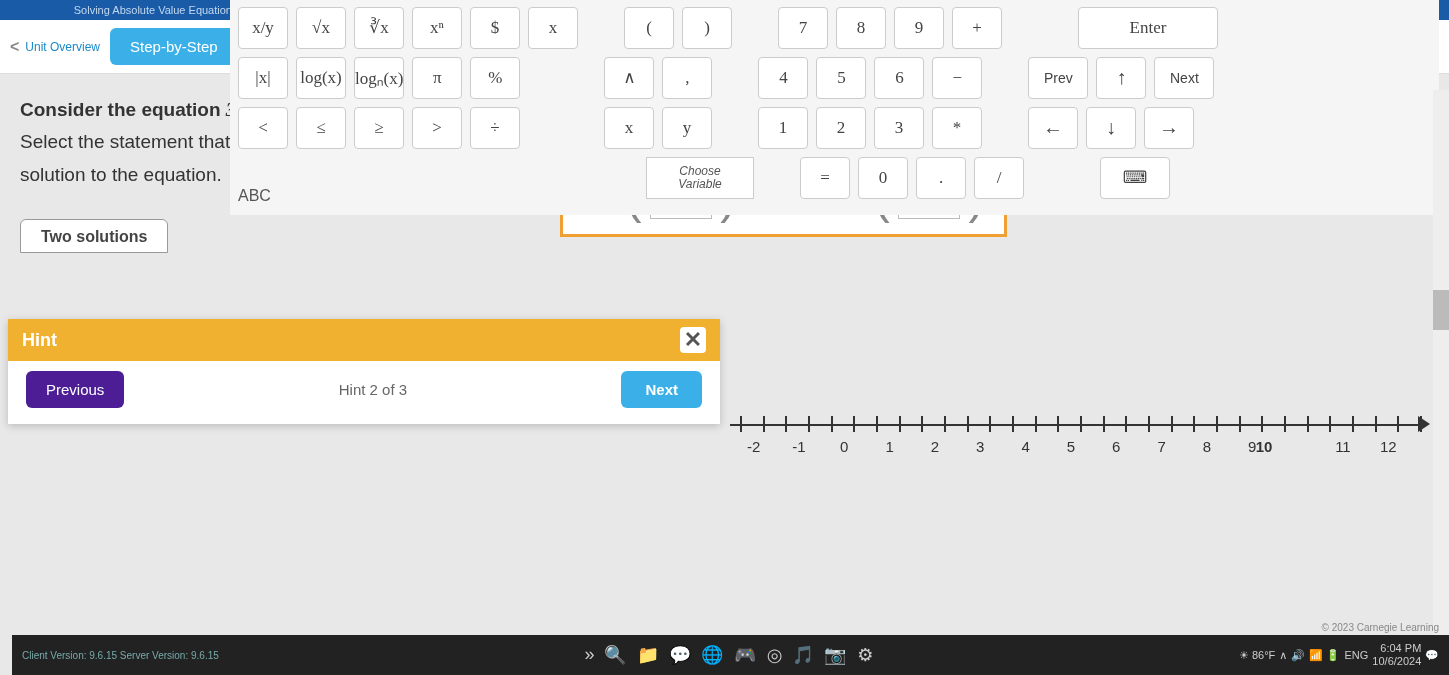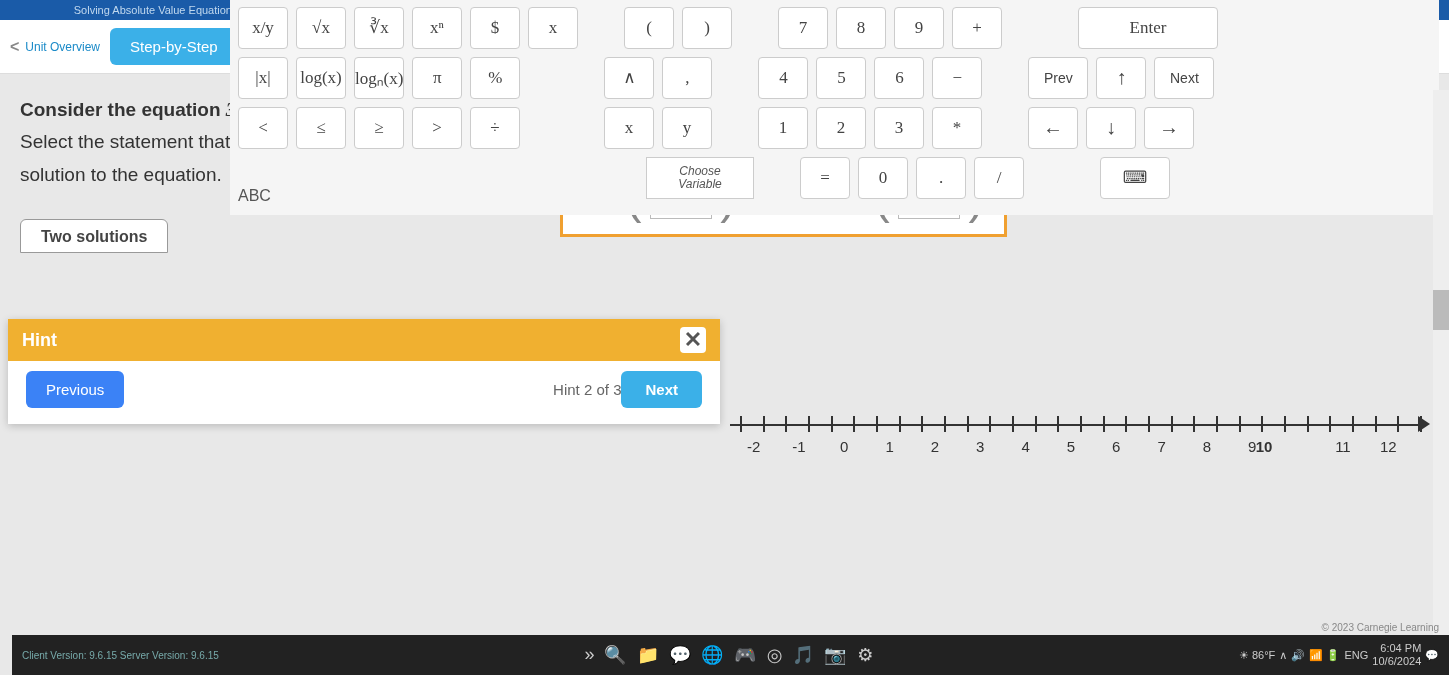--- a/index.html
+++ b/index.html
@@ -42,23 +42,23 @@
 .eq-box .input-slot { border: 1px solid #bbb; padding: 4px 22px; margin: 0 4px; color: #222; }
 .eq-box .close-badge { position: absolute; right: -14px; top: 50%; transform: translateY(-50%); width: 22px; height: 22px; border-radius: 50%; background: #e85030; color: #fff; font-size: 12px; display: flex; align-items: center; justify-content: center; font-family: Arial; }
 
 .hint-panel { position: absolute; left: 8px; top: 245px; width: 712px; background: #fff; box-shadow: 0 2px 8px rgba(0,0,0,0.2); }
 .hint-header { background: #f0b030; color: #fff; padding: 8px 14px; font-size: 18px; font-weight: bold; display: flex; justify-content: space-between; align-items: center; }
 .hint-header .close-x { color: #555; font-size: 22px; cursor: pointer; background: #fff; width: 26px; height: 26px; border-radius: 4px; display: flex; align-items: center; justify-content: center; }
 .hint-body { padding: 14px 18px; font-size: 17px; color: #444; line-height: 1.45; display: flex; gap: 12px; }
 .hint-body .hint-text { flex: 1; }
 .hint-body .mascot { font-size: 30px; align-self: center; color: #6a7aa8; }
 .hint-footer { display: flex; align-items: center; padding: 10px 18px 16px; }
-.btn-prev { background: #3b82f6; color: #fff; border-radius: 6px; padding: 10px 20px; border: none; font-size: 15px; }
+.btn-prev { background: #4c1d95; color: #fff; border-radius: 6px; padding: 10px 20px; border: none; font-size: 15px; }
 .btn-next { background: #3bb0e8; color: #fff; border-radius: 6px; padding: 10px 24px; border: none; font-size: 15px; font-weight: bold; }
-.hint-count { flex: 1; text-align: right; color: #666; font-size: 15px; }
+.hint-count { flex: 1; text-align: center; color: #666; font-size: 15px; }
 
 .numberline { position: absolute; left: 730px; top: 320px; width: 700px; height: 80px; }
 .numberline .axis { position: absolute; left: 0; right: 10px; top: 30px; height: 2px; background: #333; }
 .numberline .arrow-r { position: absolute; right: 0; top: 22px; border-left: 12px solid #333; border-top: 8px solid transparent; border-bottom: 8px solid transparent; }
 .numberline .tick { position: absolute; top: 22px; width: 2px; height: 16px; background: #333; }
 .numberline .tlabel { position: absolute; top: 44px; font-size: 15px; color: #333; transform: translateX(-50%); }
 
 .keypad { position: absolute; left: 230px; bottom: 58px; right: 10px; background: #f5f5f5; padding: 8px; }
 .keypad-row { display: flex; gap: 8px; margin-bottom: 8px; align-items: center; }
 .key { background: #fff; border: 1px solid #ccc; border-radius: 4px; min-width: 50px; height: 42px; display: flex; align-items: center; justify-content: center; font-size: 17px; color: #444; cursor: pointer; font-family: 'Times New Roman', serif; }

